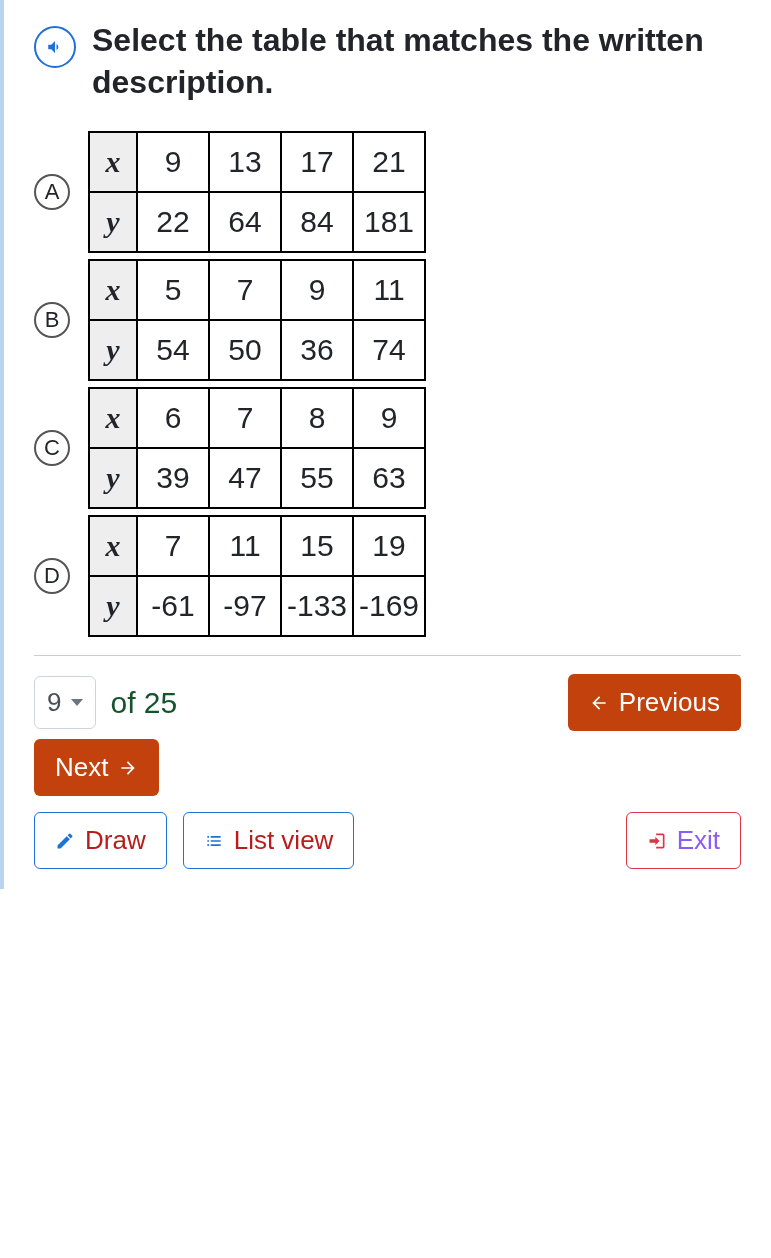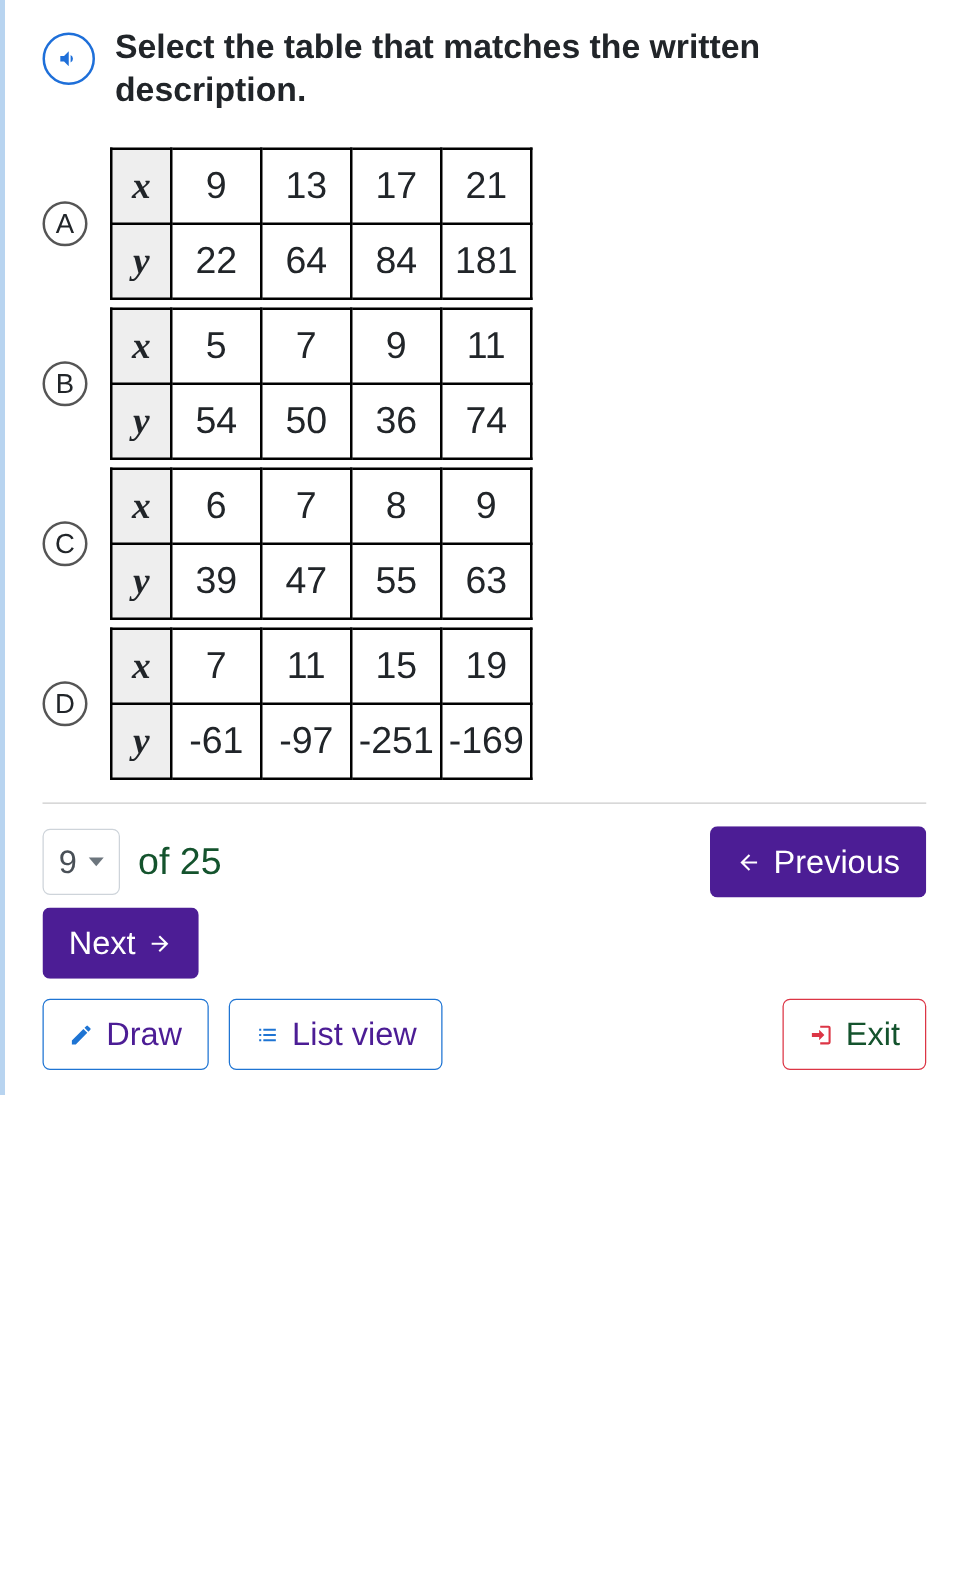--- a/index.html
+++ b/index.html
@@ -20,21 +20,21 @@
     border: 2px solid #1e6fd9;
     border-radius: 50%;
     background: #fff;
     display: flex;
     align-items: center;
     justify-content: center;
     cursor: pointer;
     margin-top: 6px;
   }
   .audio-btn svg { fill: #1e6fd9; }
-  .prompt-text { font-size: 27px; font-weight: 700; line-height: 1.3; }
+  .prompt-text { font-size: 32px; font-weight: 700; line-height: 1.3; }
   .italic { font-style: italic; font-family: 'Times New Roman', serif; }
   .choices { margin-top: 28px; }
   .choice-row { display: flex; align-items: center; gap: 18px; margin-bottom: 6px; }
   .choice-label {
     width: 36px;
     height: 36px;
     border: 2px solid #555;
     border-radius: 50%;
     display: flex;
     align-items: center;
@@ -76,23 +76,23 @@
     border-top: 7px solid #6c757d;
   }
   .of-text { font-size: 30px; color: #14532d; }
   .spacer { flex: 1; }
   .btn {
     display: inline-flex; align-items: center; gap: 10px;
     border-radius: 6px; padding: 12px 20px;
     font-size: 26px; cursor: pointer; border: 1px solid transparent;
     white-space: nowrap;
   }
-  .btn-primary { background: #4c1d95; color: #fff; padding-left: 20px; }
-  .btn-outline-primary { background: #fff; border-color: #1e74d3; color: #4c1d95; }
-  .btn-outline-danger { background: #fff; border-color: #dc3545; color: #14532d; }
+  .btn-primary { background: #c2410c; color: #fff; padding-left: 20px; }
+  .btn-outline-primary { background: #fff; border-color: #1e74d3; color: #b91c1c; }
+  .btn-outline-danger { background: #fff; border-color: #dc3545; color: #8b5cf6; }
   .nav-row2 { display: flex; margin-bottom: 16px; }
   .nav-row3 { display: flex; gap: 16px; align-items: center; }
 </style>
 </head>
 <body>
 
 <div class="content">
 
   <div class="prompt-row">
     <button class="audio-btn">
@@ -180,21 +180,21 @@
           <td class="hdr">x</td>
           <td>7</td>
           <td>11</td>
           <td>15</td>
           <td>19</td>
         </tr>
         <tr>
           <td class="hdr">y</td>
           <td>-61</td>
           <td>-97</td>
-          <td>-251</td>
+          <td>-133</td>
           <td>-169</td>
         </tr>
       </tbody>
         </table>
     </div>
 
   </div>
 
   <hr class="sep">
 

